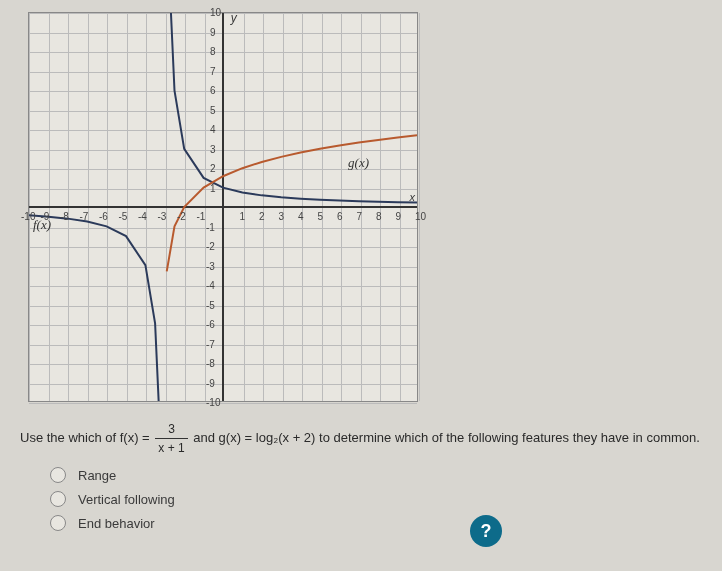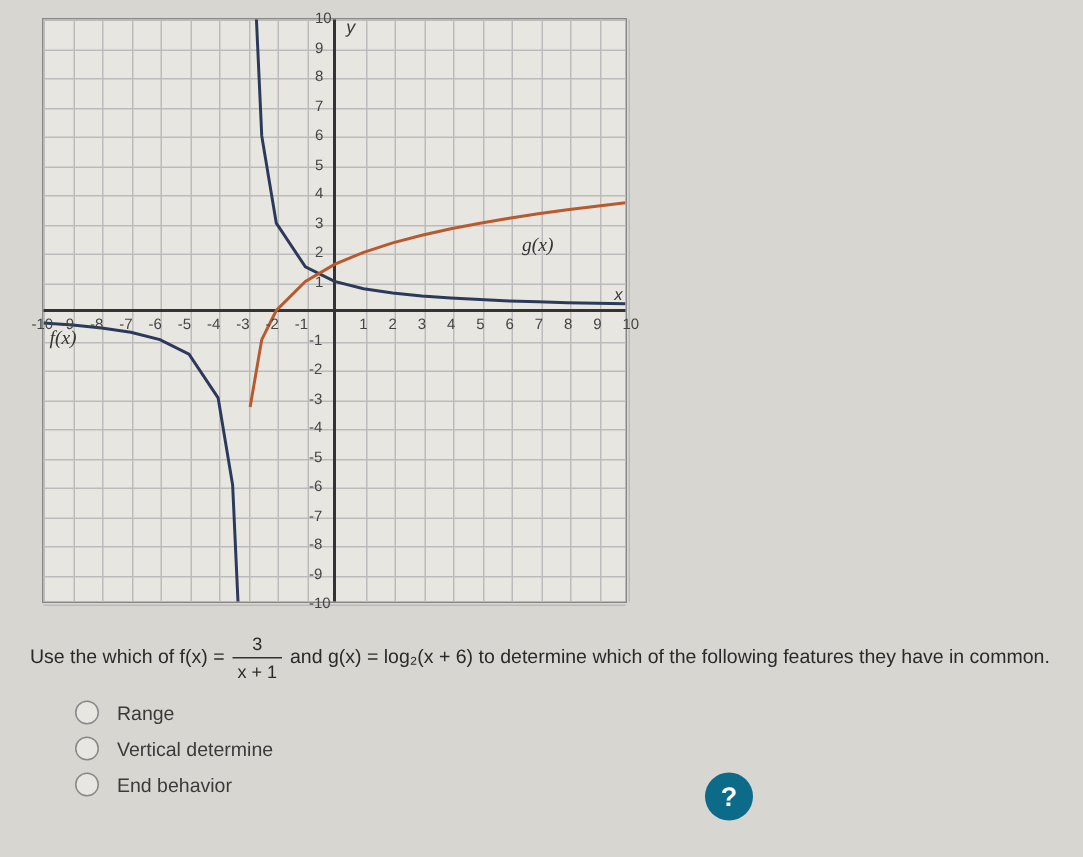--- a/index.html
+++ b/index.html
@@ -157,32 +157,32 @@
   </div>
 
 <div class="question">
   <span>Use the which of </span>
   <span>f(x) = </span>
   <span class="frac">
     <span class="num">3</span>
     <span class="den">x + 1</span>
   </span>
   <span> and </span>
-  <span>g(x) = log₂(x + 6)</span>
+  <span>g(x) = log₂(x + 2)</span>
   <span> to determine which of the following features they have in common.</span>
 </div>
 
 <div class="options">
   <div class="option-row">
     <div class="radio"></div>
     <span>Range</span>
   </div>
   <div class="option-row">
     <div class="radio"></div>
-    <span>Vertical determine</span>
+    <span>Vertical following</span>
   </div>
   <div class="option-row">
     <div class="radio"></div>
     <span>End behavior</span>
   </div>
 </div>
 
 <div class="help-btn">
   <span>?</span>
 </div>

